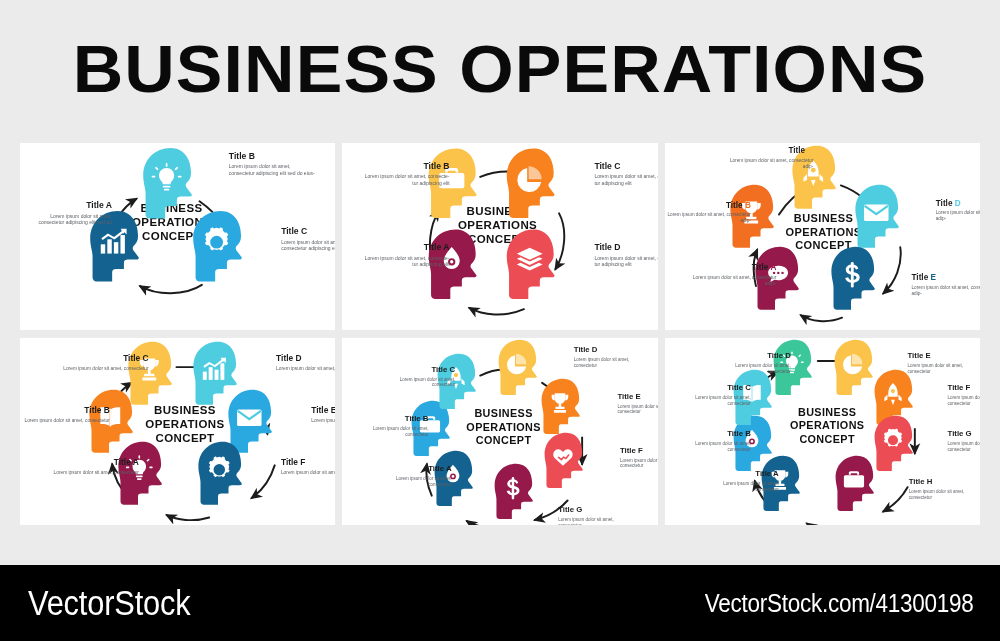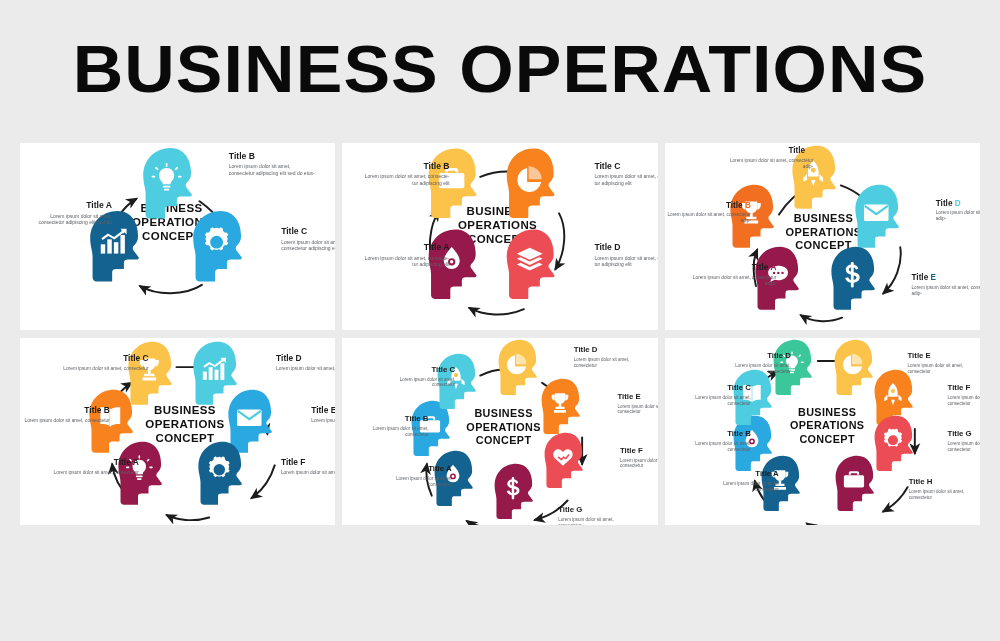--- a/index.html
+++ b/index.html
@@ -866,14 +866,18 @@
             </div>
           </div>
           <div class="txt right" style="width: 80px; left: calc(61.5385% + 50px); top: calc(78.3333% - 6px);">
             <div class="txt-title" style="font-size: 7.8px;">Title H</div>
             <div class="txt-body" style="font-size: 4.5px;">Lorem ipsum dolor sit amet, consectetur</div>
           </div>
         </div>
       </div>
     </div>
 
+  <div id="footer">
+    <div class="brand">VectorStock</div>
+    <div class="vurl">VectorStock.com/41300198</div>
+  </div>
 
 </div>
 
 </body></html>

